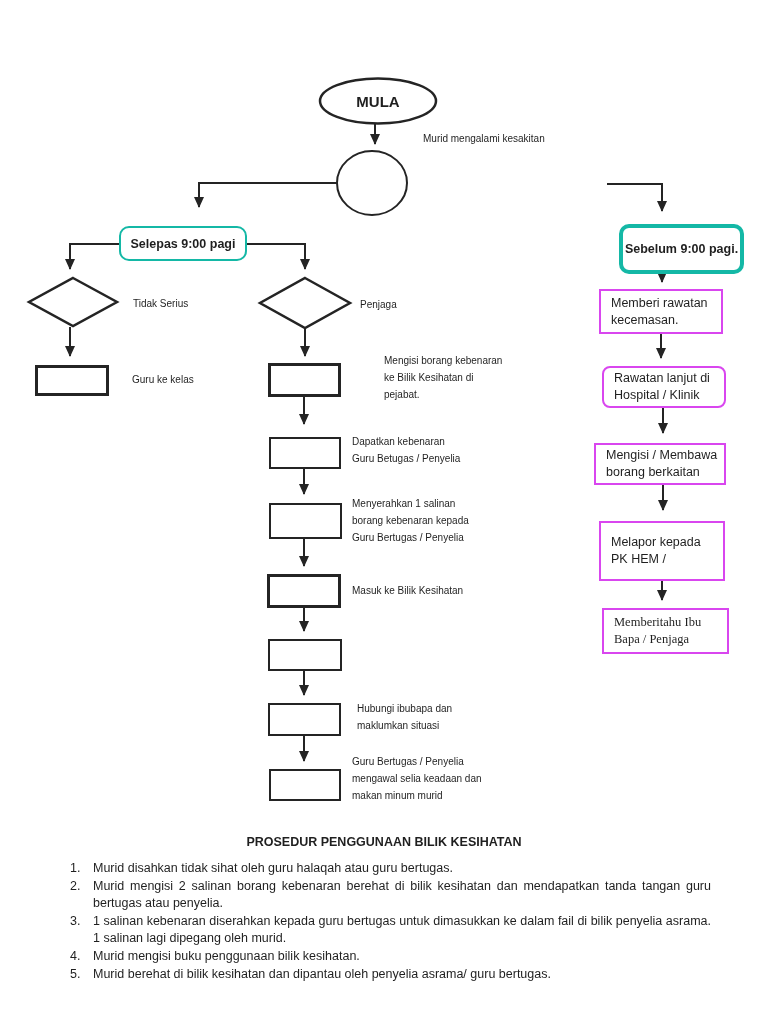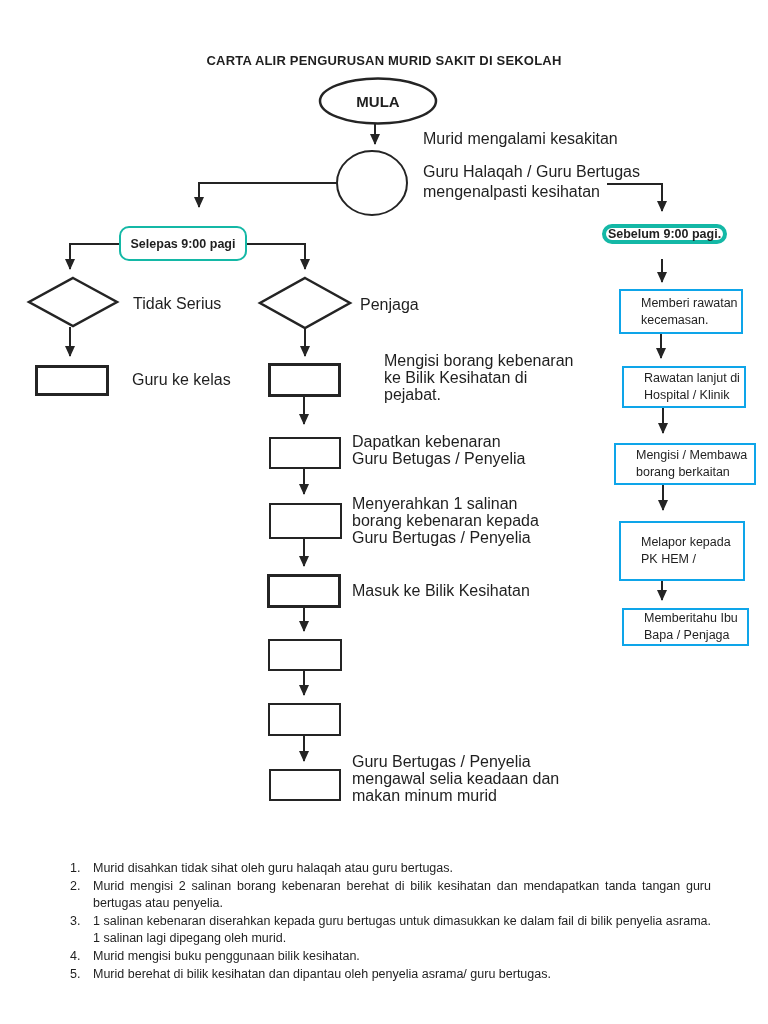--- a/index.html
+++ b/index.html
@@ -7,28 +7,28 @@
     position:relative;width:768px;height:1024px;background:#ffffff;
     font-family:"Liberation Sans","DejaVu Sans",sans-serif;color:#1f1f1f;
     overflow:hidden;margin:0 auto;
   }
   .abs{position:absolute;}
   .doc-title{
     left:0;top:53px;width:768px;text-align:center;
     font-size:13px;font-weight:bold;letter-spacing:.2px;
   }
   .conn{position:absolute;left:0;top:0;}
-  .lbl{font-size:16px;line-height:17px;white-space:pre-line;}
+  .lbl{font-size:10px;line-height:17px;white-space:pre-line;}
   .note-identify{line-height:20px;}
   .shape-lbl{font-weight:bold;font-size:15px;display:flex;align-items:center;justify-content:center;text-align:center;}
   .rbox{
-    border:2px solid #0ea5e9;background:#fff;
+    border:2px solid #d946ef;background:#fff;
     display:flex;align-items:center;
     font-size:12.5px;line-height:17px;white-space:pre-line;
-    padding-left:20px;box-sizing:border-box;margin-left:20px;
+    padding-left:10px;box-sizing:border-box;
   }
   .cond{
     border:4px solid #14b8a6;border-radius:10px;background:#fff;
     display:flex;align-items:center;justify-content:center;
     font-weight:bold;font-size:12.5px;box-sizing:border-box;
   }
   .ebox{background:#fff;box-sizing:border-box;border:2px solid #242424;}
   .bd3{border-width:3px;}
   .bd25{border-width:2.5px;}
   .proc-head{
@@ -73,31 +73,28 @@
         <polyline points="304,736 304,761" marker-end="url(#arw)"></polyline>
         <polyline points="662,259 662,282" marker-end="url(#arw)"></polyline>
         <polyline points="661,334 661,358" marker-end="url(#arw)"></polyline>
         <polyline points="663,408 663,433" marker-end="url(#arw)"></polyline>
         <polyline points="663,485 663,510" marker-end="url(#arw)"></polyline>
         <polyline points="662,563 662,600" marker-end="url(#arw)"></polyline>
       </g>
     </g>
   </svg>
 
-  <div class="abs doc-title">CARTA ALIR PENGURUSAN MURID SAKIT DI SEKOLAH</div>
 
   <div class="abs shape-lbl" style="left:320px;top:89px;width:116px;height:24px;">MULA</div>
 
   <div class="abs lbl" style="left:423px;top:130px;">Murid mengalami kesakitan</div>
-  <div class="abs lbl note-identify" style="left:423px;top:162px;">Guru Halaqah / Guru Bertugas
-mengenalpasti kesihatan</div>
 
   <div class="abs cond bd25" style="left:119px;top:226px;width:128px;height:35px;">Selepas 9:00 pagi</div>
 
-  <div class="abs cond" style="left:602px;top:224px;width:125px;height:20px;">Sebelum 9:00 pagi.</div>
+  <div class="abs cond" style="left:619px;top:224px;width:125px;height:50px;">Sebelum 9:00 pagi.</div>
 
   <div class="abs lbl" style="left:133px;top:295px;">Tidak Serius</div>
   <div class="abs lbl" style="left:360px;top:296px;">Penjaga</div>
 
   <div class="abs ebox bd3" style="left:35px;top:365px;width:74px;height:31px;"></div>
   <div class="abs lbl" style="left:132px;top:371px;">Guru ke kelas</div>
 
   <div class="abs ebox bd3" style="left:268px;top:363px;width:73px;height:34px;"></div>
   <div class="abs ebox" style="left:269px;top:437px;width:72px;height:32px;"></div>
   <div class="abs ebox bd25" style="left:269px;top:503px;width:73px;height:36px;"></div>
@@ -108,35 +105,38 @@
 
   <div class="abs lbl" style="left:352px;top:352px;margin-left:32px;">Mengisi borang kebenaran
 ke Bilik Kesihatan di
 pejabat.</div>
   <div class="abs lbl" style="left:352px;top:433px;">Dapatkan kebenaran
 Guru Betugas / Penyelia</div>
   <div class="abs lbl" style="left:352px;top:495px;">Menyerahkan 1 salinan
 borang kebenaran kepada
 Guru Bertugas / Penyelia</div>
   <div class="abs lbl" style="left:352px;top:582px;">Masuk ke Bilik Kesihatan</div>
+  <div class="abs lbl" style="left:357px;top:700px;">Hubungi ibubapa dan
+maklumkan situasi</div>
   <div class="abs lbl" style="left:352px;top:753px;">Guru Bertugas / Penyelia
 mengawal selia keadaan dan
 makan minum murid</div>
 
   <div class="abs rbox" style="left:599px;top:289px;width:124px;height:45px;">Memberi rawatan
 kecemasan.</div>
-  <div class="abs rbox" style="left:602px;top:366px;width:124px;height:42px;">Rawatan lanjut di
+  <div class="abs rbox" style="left:602px;top:366px;width:124px;height:42px;border-radius:8px;">Rawatan lanjut di
 Hospital / Klinik</div>
-  <div class="abs rbox" style="left:594px;top:443px;width:142px;height:42px;">Mengisi / Membawa
+  <div class="abs rbox" style="left:594px;top:443px;width:132px;height:42px;">Mengisi / Membawa
 borang berkaitan</div>
   <div class="abs rbox" style="left:599px;top:521px;width:126px;height:60px;">Melapor kepada
 PK HEM /</div>
-  <div class="abs rbox" style="left:602px;top:608px;width:127px;height:38px;">Memberitahu Ibu
+  <div class="abs rbox" style="left:602px;top:608px;width:127px;height:46px;font-family:Liberation Serif, serif;">Memberitahu Ibu
 Bapa / Penjaga</div>
 
+  <div class="abs proc-head">PROSEDUR PENGGUNAAN BILIK KESIHATAN</div>
   <div class="abs proc-list">
     <div class="proc-item">
       <span class="proc-num">1.</span>
       <span class="proc-text">Murid disahkan tidak sihat oleh guru halaqah atau guru bertugas.</span>
     </div>
     <div class="proc-item">
       <span class="proc-num">2.</span>
       <span class="proc-text">Murid mengisi 2 salinan borang kebenaran berehat di bilik kesihatan dan mendapatkan tanda tangan guru bertugas atau penyelia.</span>
     </div>
     <div class="proc-item">

